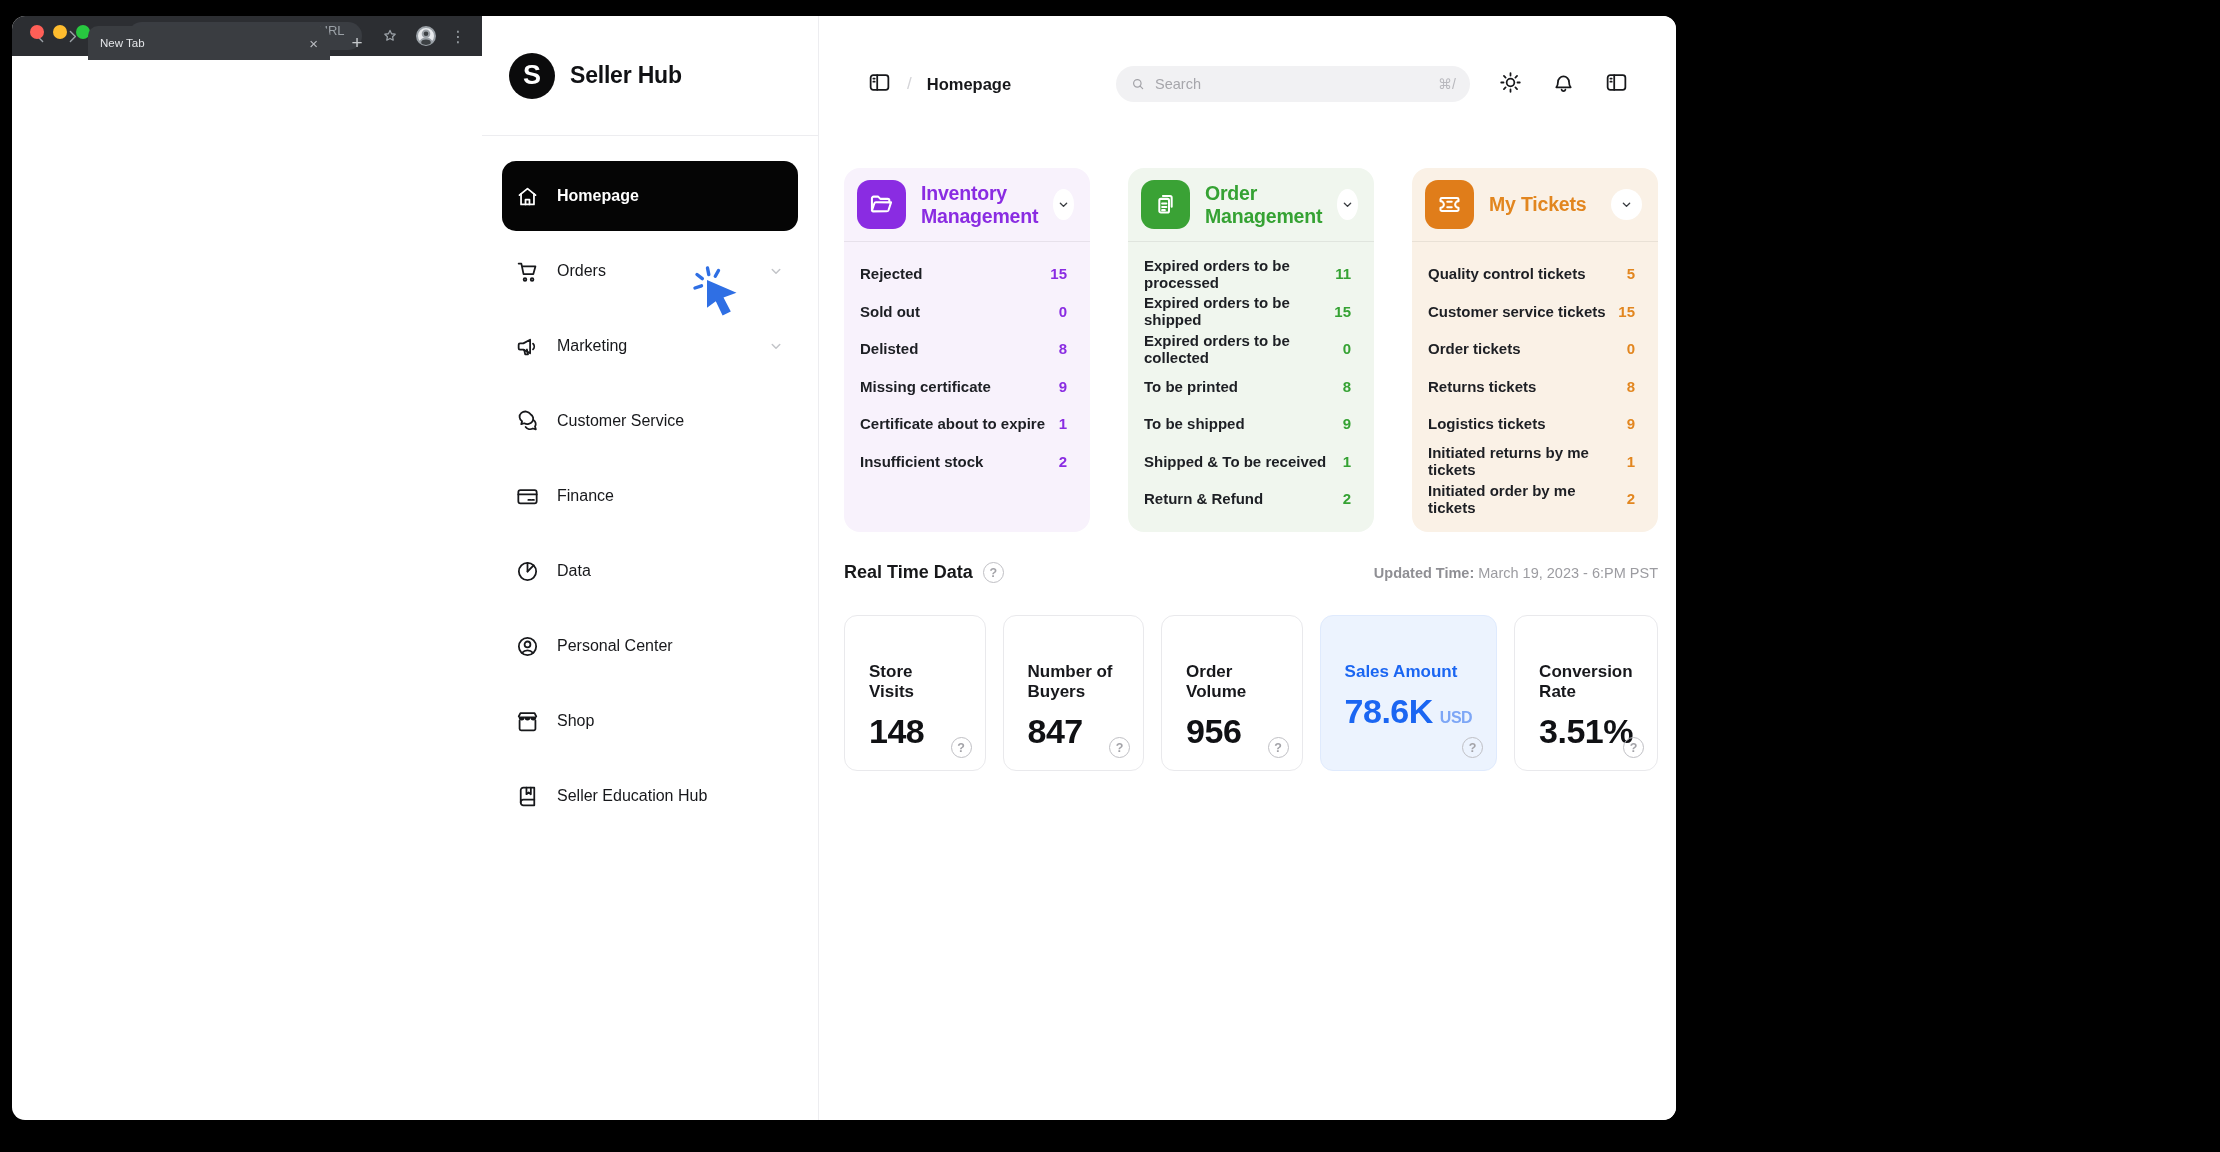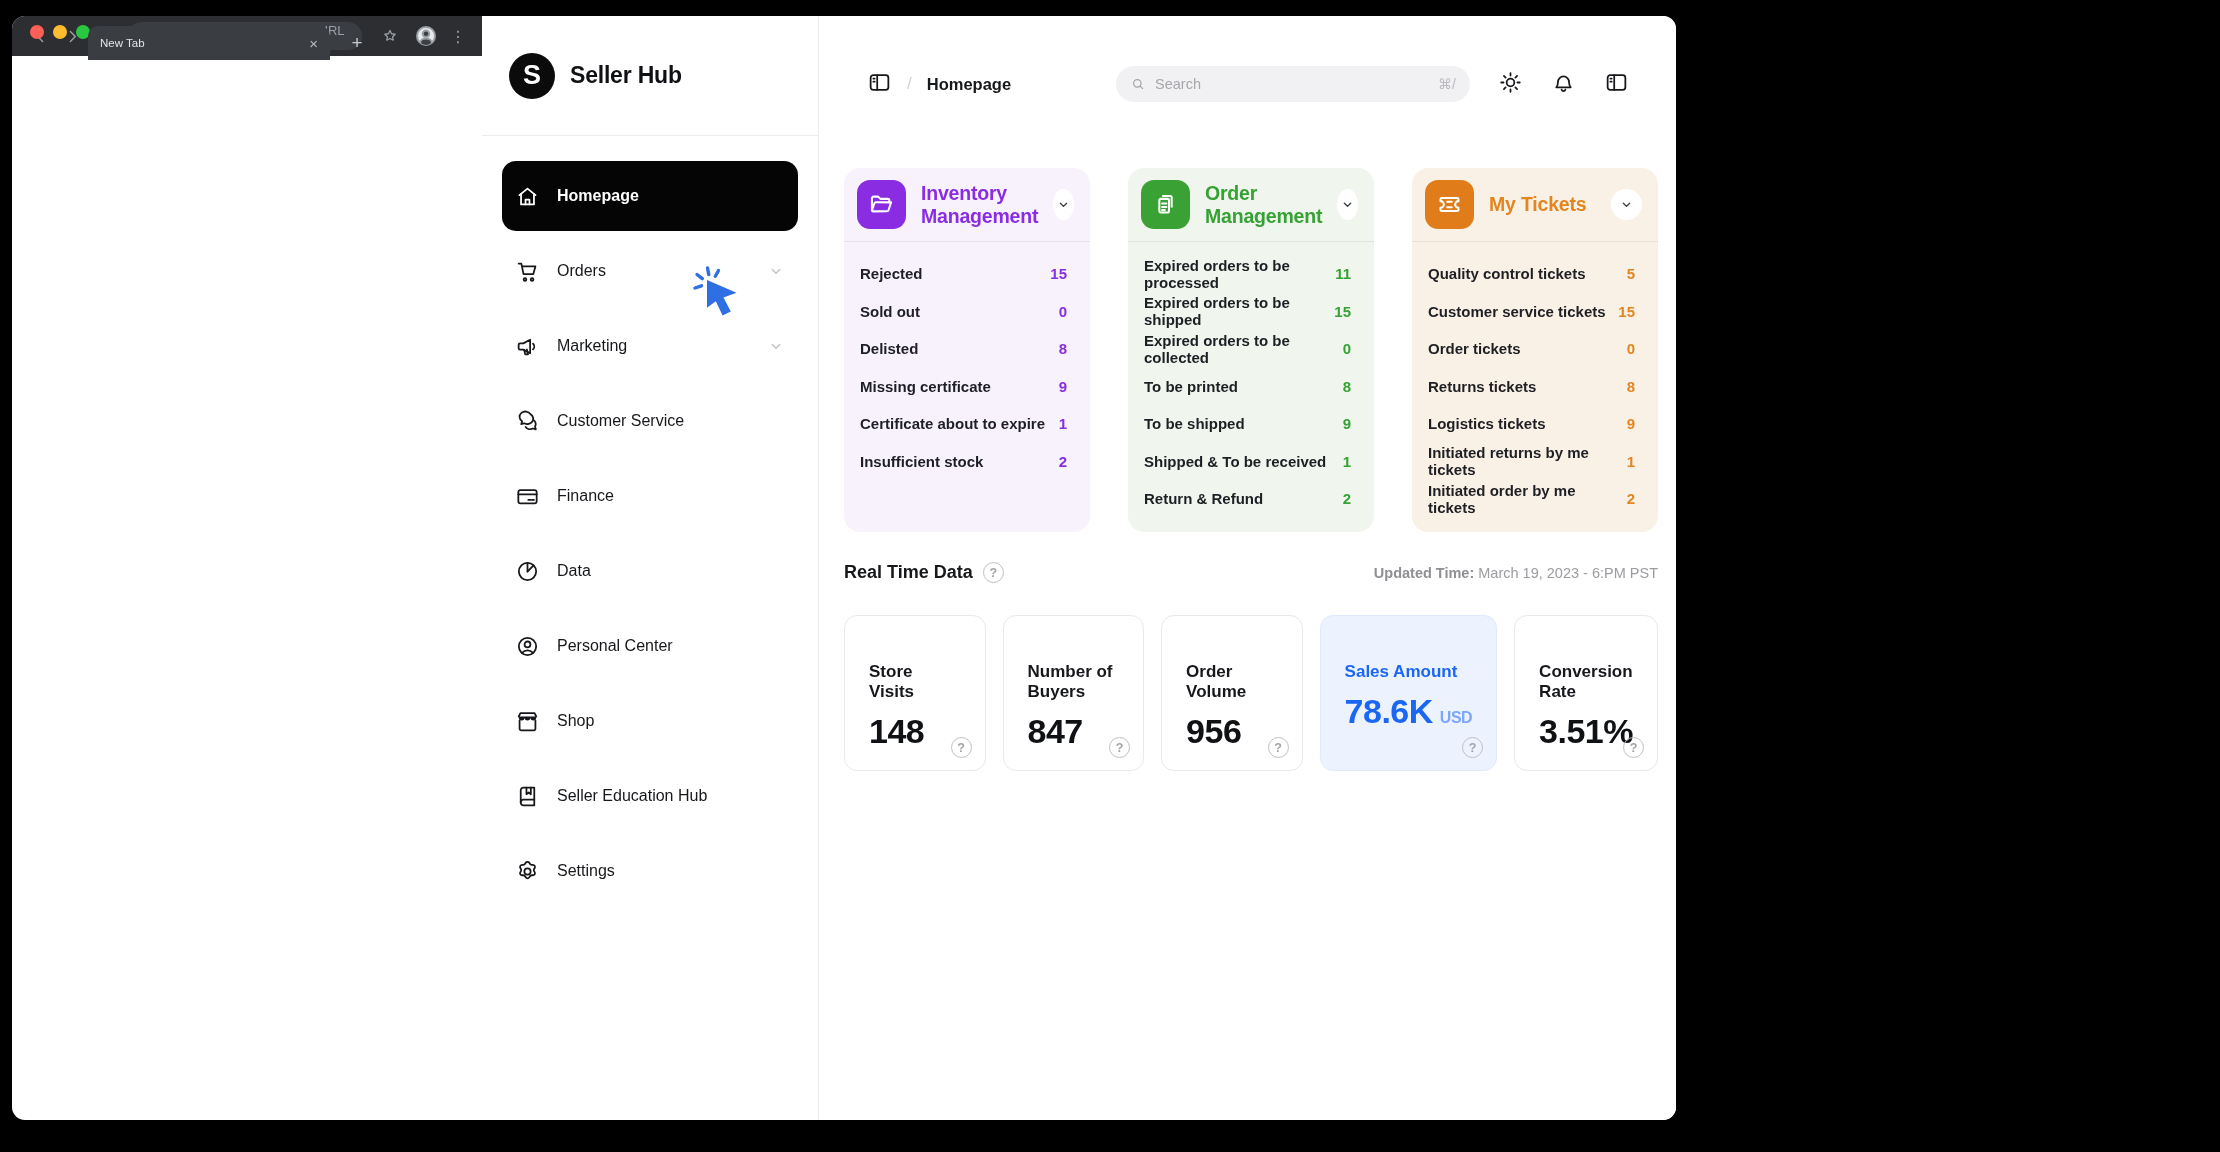--- a/index.html
+++ b/index.html
@@ -256,27 +256,20 @@
             <span class="lbl">Shop</span>
           </div>
           <div class="nav-item">
             <svg class="nic" viewBox="0 0 24 24">
                 <path d="M18.5 20.5 H8 A2.5 2.5 0 0 1 5.5 18 V6 A2.5 2.5 0 0 1 8 3.5 h10.5 z"></path>
                 <path d="M5.5 17.6 a2.5 2.5 0 0 1 2.5-2.5 h10.5"></path>
                 <path d="M11 3.5 v6.3 l2.1-1.7 2.1 1.7 V3.5"></path>
               </svg>
             <span class="lbl">Seller Education Hub</span>
           </div>
-          <div class="nav-item">
-            <svg class="nic" viewBox="0 0 24 24">
-                <circle cx="12" cy="12" r="3"></circle>
-                <path d="M10.3 3.6 a2 2 0 0 1 3.4 0 l.6 1 a2 2 0 0 0 1.7 1 h1.2 a2 2 0 0 1 1.7 3 l-.6 1 a2 2 0 0 0 0 2 l.6 1 a2 2 0 0 1-1.7 3 h-1.2 a2 2 0 0 0-1.7 1 l-.6 1 a2 2 0 0 1-3.4 0 l-.6-1 a2 2 0 0 0-1.7-1 H6.8 a2 2 0 0 1-1.7-3 l.6-1 a2 2 0 0 0 0-2 l-.6-1 a2 2 0 0 1 1.7-3 h1.2 a2 2 0 0 0 1.7-1 z"></path>
-              </svg>
-            <span class="lbl">Settings</span>
-          </div>
         </nav>
         <svg class="cursor" viewBox="0 0 64 64">
           <g stroke="#2f6fe4" stroke-width="3.4" stroke-linecap="round">
             <path d="M7 24 l6.5-2.2"></path>
               <path d="M9 10.5 l5.3 4.2"></path>
               <path d="M19.5 4 l1.3 6.6"></path>
               <path d="M30.5 6.5 l-3.2 5.8"></path>
           </g>
           <path d="M19 16 L48.5 28.8 L35.5 33.4 L42.8 47.6 L34.6 51.6 L27.8 37.2 L19 43.8 Z" fill="#2f6fe4"></path>
         </svg>

